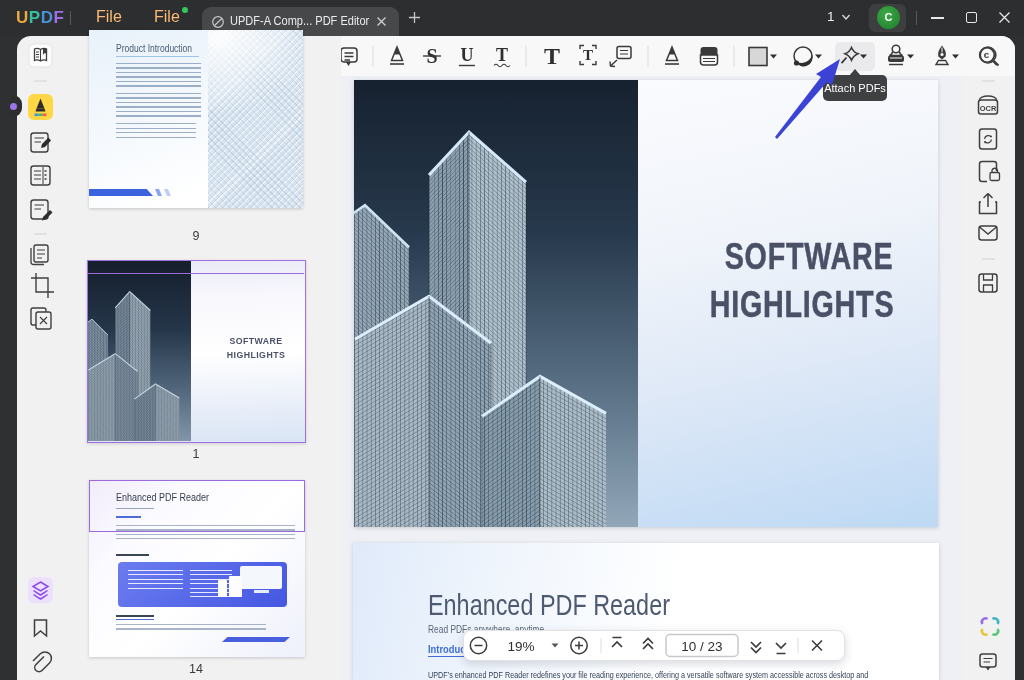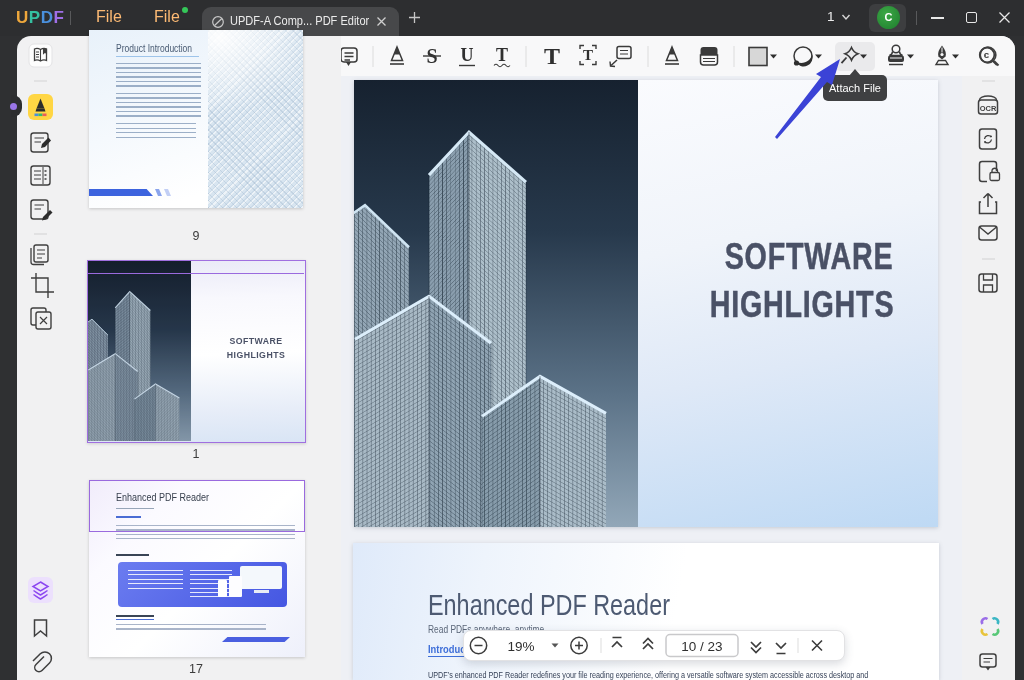--- a/index.html
+++ b/index.html
@@ -176,21 +176,21 @@
     <div class="abs" style="left:122px;top:4px;width:42px;height:23px;background:#f4f8fc;border-radius:2px"></div>
     <div class="abs" style="left:136px;top:28px;width:15px;height:3px;background:#e8edf5"></div>
     <div class="abs" style="left:100px;top:18px;width:9px;height:17px;background:#fff;border-radius:1px"></div>
     <div class="abs" style="left:111px;top:14px;width:13px;height:21px;background:#fdfdff;border-radius:1px"></div>
   </div>
   <div class="abs" style="left:27px;top:135px;width:38px;height:2px;background:#3a4556"></div>
   <div class="abs" style="left:27px;top:138.5px;width:38px;height:1px;background:#4a6cd4"></div>
   <div class="abs" style="left:27px;top:144px;width:150px;height:7px;background:repeating-linear-gradient(rgba(148,162,188,0.8) 0 1.1px,transparent 1.1px 4.4px)"></div>
   <div class="abs" style="left:133px;top:157px;width:68px;height:5px;background:#4a5fe0;clip-path:polygon(8% 0,100% 0,92% 100%,0 100%)"></div>
 </div>
-<div class="abs tlabel" style="left:176px;top:662px">17</div>
+<div class="abs tlabel" style="left:176px;top:662px">14</div>
 
 <div class="abs" style="left:463px;top:630px;width:382px;height:31px;background:#fff;border:1px solid #e2e2e4;border-radius:8px;box-shadow:0 3px 10px rgba(60,70,90,0.2)"></div>
 <svg class="abs" style="left:463px;top:630px" width="382" height="31" viewBox="0 0 382 31" fill="none" stroke="#3c3c3c" stroke-width="1.5">
   <circle cx="15.5" cy="15.5" r="8.2"></circle>
     <path d="M11.5 15.5 H19.5"></path>
   <text x="58" y="20.5" text-anchor="middle" font-size="13.5" fill="#2f2f2f" stroke="none" font-family="Liberation Sans">19%</text>
   <path d="M88.5 13.5 L95.5 13.5 L92 17.5 Z" fill="#555" stroke="none"></path>
   <circle cx="116" cy="15.5" r="8.2"></circle>
     <path d="M112 15.5 H120 M116 11.5 V19.5"></path>
   <line x1="138" y1="8" x2="138" y2="23" stroke="#ddd" stroke-width="1"></line>
@@ -389,17 +389,17 @@
     <path d="M23.5 598 a3.6 3.6 0 0 1 -5 -5" stroke="#e8c43c"></path>
   </g>
 
   <g>
     <rect x="16" y="618" width="16" height="13" rx="2.5"></rect>
     <path d="M19.5 622.5 H28.5 M19.5 626 H26" stroke-width="1.2"></path>
     <path d="M21.5 631 L24 634.5 L26.5 631 Z" fill="#3f3f3f" stroke="none"></path>
   </g>
 </svg>
 
-<div class="abs" style="left:823px;top:75px;width:64px;height:26px;background:#3f4042;border-radius:5px;color:#fff;font-size:11px;text-align:center;line-height:26px">Attach File</div>
+<div class="abs" style="left:823px;top:75px;width:64px;height:26px;background:#3f4042;border-radius:5px;color:#fff;font-size:11px;text-align:center;line-height:26px">Attach PDFs</div>
 <div class="abs" style="left:849px;top:69px;width:0;height:0;border-left:6px solid transparent;border-right:6px solid transparent;border-bottom:7px solid #3f4042"></div>
 <svg class="abs" style="left:770px;top:55px" width="80" height="90" viewBox="0 0 80 90">
     <polygon points="70,4 62,30 57,27 7,84 5,82 51,22 46,19" fill="#3b43d6"></polygon>
   </svg>
 
 </body></html>

